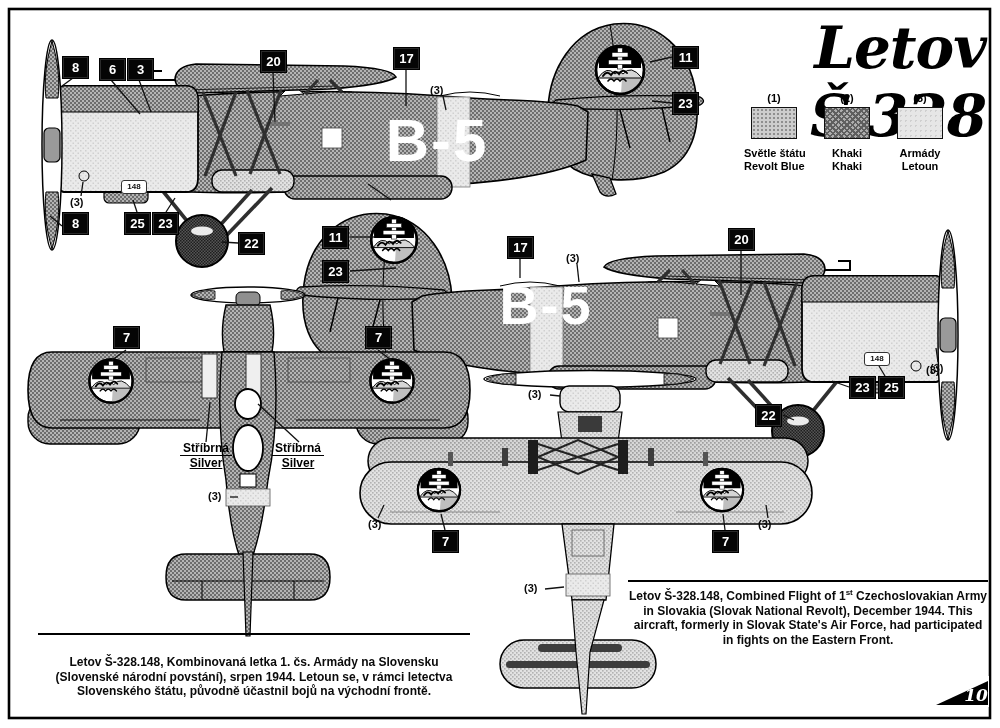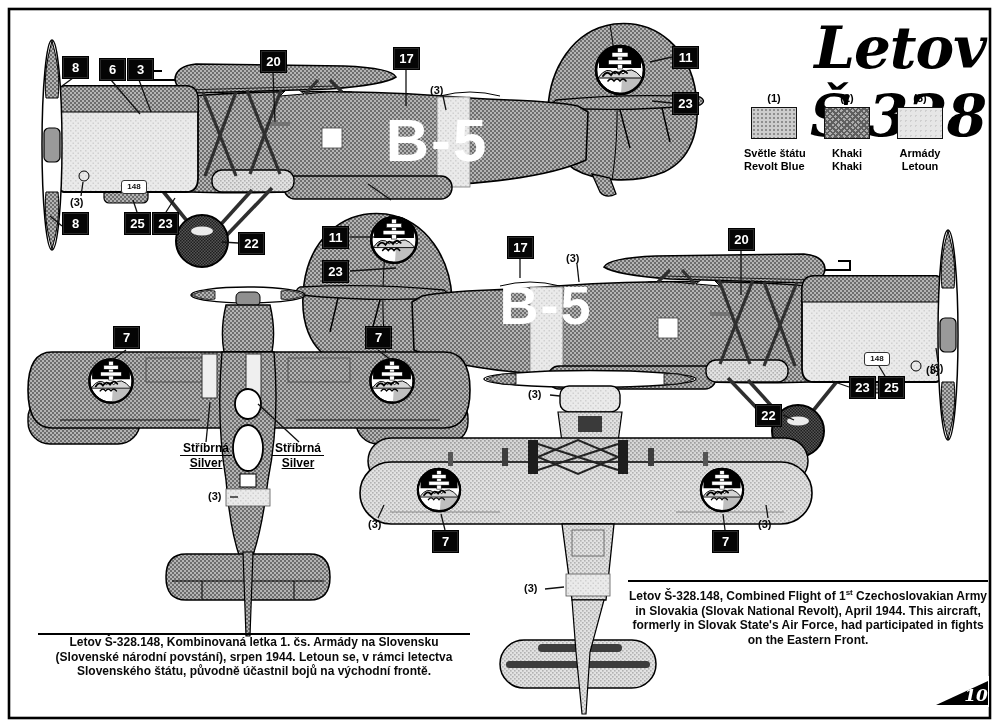--- a/index.html
+++ b/index.html
@@ -27,21 +27,21 @@
            border:1px solid #000;box-shadow:inset 0 0 0 1px #2a2a2a;}
   .cref{position:absolute;font-size:11px;font-weight:bold;color:#0a0a0a;line-height:12px;}
   .serialtag{position:absolute;width:24px;height:12px;background:#fff;border:1px solid #333;
              border-radius:3px;font-size:8px;font-weight:bold;text-align:center;line-height:12px;color:#111;}
   .silver-label{position:absolute;width:52px;text-align:center;font-weight:bold;font-size:12px;line-height:12px;color:#000;}
   .silver-label .cs{display:block;border-bottom:1.5px solid #000;padding-bottom:1px;}
   .silver-label .en{display:block;padding-top:1px;text-decoration:underline;}
   
   .caption{position:absolute;font-size:12px;font-weight:bold;color:#0a0a0a;
            text-align:center;line-height:14.5px;}
-  .caption-cz{left:38px;top:633px;width:432px;border-top:2px solid #000;padding-top:0;}
+  .caption-cz{left:38px;top:633px;width:432px;border-top:2px solid #000;padding-top:20px;}
   .caption-en{left:628px;top:580px;width:360px;border-top:2px solid #000;padding-top:4px;}
   .caption-en sup{font-size:8px;}
 </style>
 </head>
 <body>
 
 <div class="page">
 
   <svg class="art" width="1000" height="728" viewBox="0 0 1000 728">
     <defs>
@@ -314,15 +314,15 @@
         <span class="en">Silver</span>
       </div>
       <div class="silver-label" style="left: 272px; top: 442px;">
         <span class="cs">Stříbrná</span>
         <span class="en">Silver</span>
       </div>
     </div>
 
   <div class="caption caption-cz">Letov Š-328.148, Kombinovaná letka 1. čs. Armády na Slovensku (Slovenské národní povstání), srpen 1944. Letoun se, v rámci letectva Slovenského štátu, původně účastnil bojů na východní frontě.</div>
 
-  <div class="caption caption-en"><span>Letov Š-328.148, Combined Flight of 1</span><sup>st</sup><span> Czechoslovakian Army in Slovakia (Slovak National Revolt), April 1944. This aircraft, formerly in Slovak State's Air Force, had participated in fights on the Eastern Front.</span></div>
+  <div class="caption caption-en"><span>Letov Š-328.148, Combined Flight of 1</span><sup>st</sup><span> Czechoslovakian Army in Slovakia (Slovak National Revolt), December 1944. This aircraft, formerly in Slovak State's Air Force, had participated in fights on the Eastern Front.</span></div>
 
 </div>
 
 </body></html>

